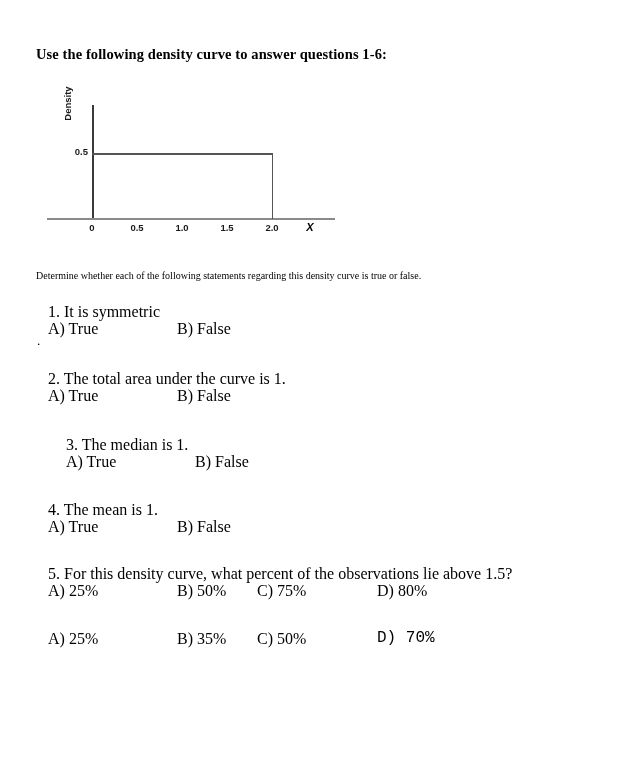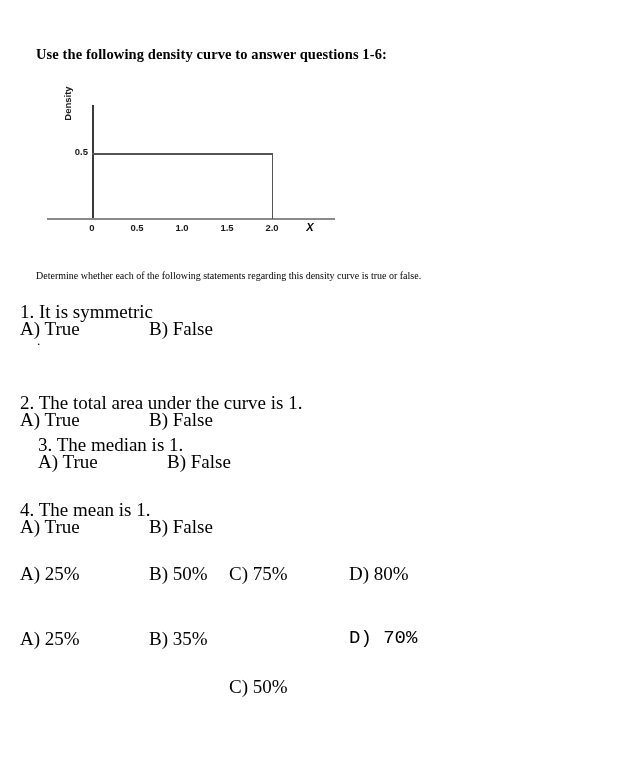--- a/index.html
+++ b/index.html
@@ -131,22 +131,22 @@
   
   #instruction {
     position: absolute;
     left: 36px;
     top: 270px;
     font-size: 10px;
     white-space: nowrap;
   }
   .question-block {
     position: absolute;
-    left: 20px;
-    font-size: 19px;
+    left: 48px;
+    font-size: 16px;
   }
   .q-stem {
     white-space: nowrap;
     line-height: 17px;
   }
   .q-options {
     position: relative;
     height: 17px;
     line-height: 17px;
   }
@@ -196,21 +196,21 @@
 <div id="stray-mark">.</div>
 
 <div class="question-block" id="q1" style="top:303px;">
   <div class="q-stem">1. It is symmetric</div>
   <div class="q-options">
     <span class="opt" style="left:0px;">A) True</span>
     <span class="opt" style="left:129px;">B) False</span>
   </div>
 </div>
 
-<div class="question-block" id="q2" style="top:370px;margin-top:24px;">
+<div class="question-block" id="q2" style="top:370px;">
   <div class="q-stem">2. The total area under the curve is 1.</div>
   <div class="q-options">
     <span class="opt" style="left:0px;">A) True</span>
     <span class="opt" style="left:129px;">B) False</span>
   </div>
 </div>
 
 <div class="question-block" id="q3" style="top:436px;margin-left:18px;">
   <div class="q-stem">3. The median is 1.</div>
   <div class="q-options">
@@ -221,28 +221,29 @@
 
 <div class="question-block" id="q4" style="top:501px;">
   <div class="q-stem">4. The mean is 1.</div>
   <div class="q-options">
     <span class="opt" style="left:0px;">A) True</span>
     <span class="opt" style="left:129px;">B) False</span>
   </div>
 </div>
 
 <div class="question-block" id="q5" style="top:565px;">
+  <div class="q-stem">5. For this density curve, what percent of the observations lie above 1.5?</div>
   <div class="q-options">
     <span class="opt" style="left:0px;">A) 25%</span>
     <span class="opt" style="left:129px;">B) 50%</span>
     <span class="opt" style="left:209px;">C) 75%</span>
     <span class="opt" style="left:329px;">D) 80%</span>
   </div>
 </div>
 
 <div class="question-block" id="q6" style="top:630px;">
   <div class="q-options">
     <span class="opt" style="left:0px;">A) 25%</span>
     <span class="opt" style="left:129px;">B) 35%</span>
-    <span class="opt" style="left:209px;margin-top:48px;">C) 50%</span>
+    <span class="opt" style="left:209px;">C) 50%</span>
     <span class="opt" style="left:329px;font-family:Liberation Mono, monospace;">D) 70%</span>
   </div>
 </div>
 
 </body></html>

